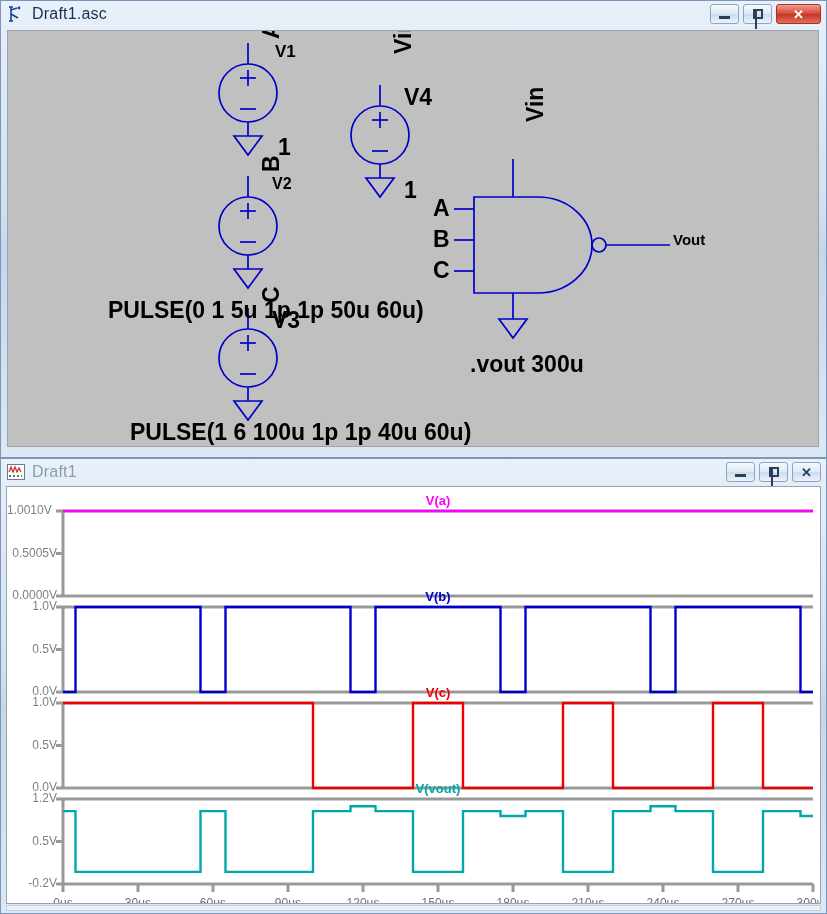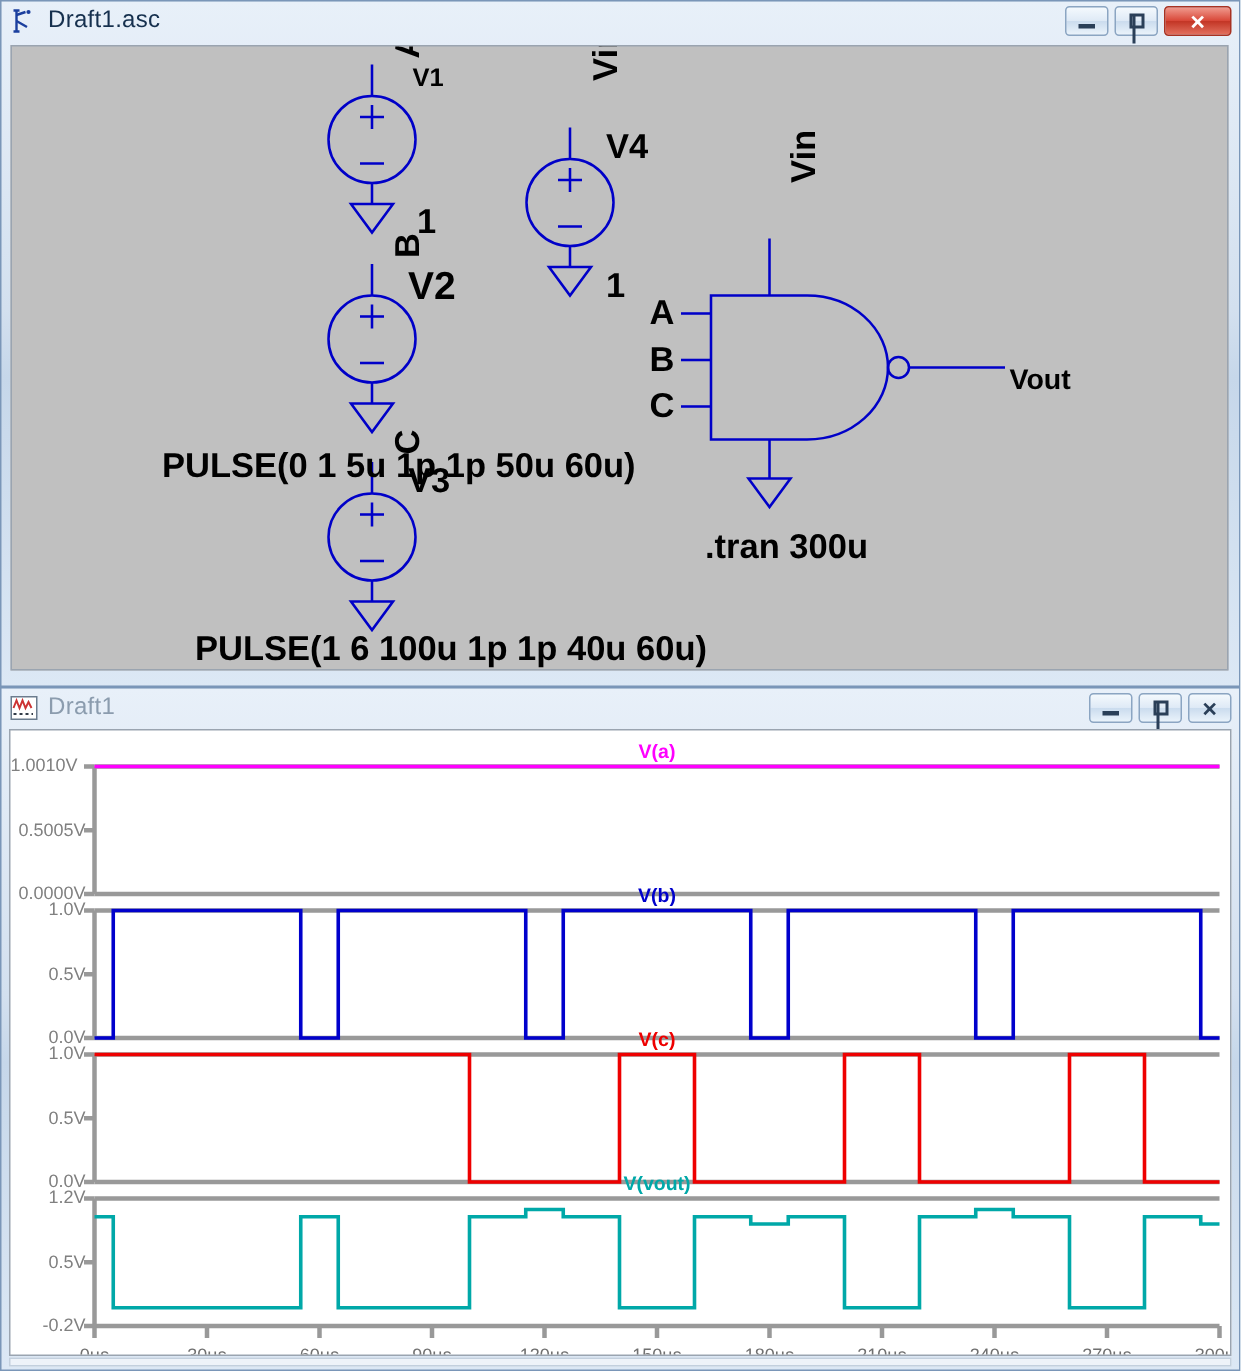--- a/index.html
+++ b/index.html
@@ -182,38 +182,38 @@
         <line x1="505" y1="262" x2="505" y2="288"></line>
         <path d="M491 288 L519 288 L505 307 Z" fill="none"></path>
       </g>
     </svg>
 
     <span class="sch-label rot90" style="left:250px; top:8px; font-size:23px;">A</span>
     <span class="sch-label" style="left:267px; top:11px; font-size:17px;">V1</span>
     <span class="sch-label" style="left:270px; top:103px; font-size:23px;">1</span>
 
     <span class="sch-label rot90" style="left:250px; top:141px; font-size:23px;">B</span>
-    <span class="sch-label" style="left:264px; top:144px; font-size:26px;">V2</span>
+    <span class="sch-label" style="left:264px; top:144px; font-size:16px;">V2</span>
     <span class="sch-label" style="left:100px; top:266px; font-size:23px;">PULSE(0 1 5u 1p 1p 50u 60u)</span>
 
     <span class="sch-label rot90" style="left:250px; top:272px; font-size:23px;">C</span>
     <span class="sch-label" style="left:264px; top:276px; font-size:23px;">V3</span>
     <span class="sch-label" style="left:122px; top:388px; font-size:23px;">PULSE(1 6 100u 1p 1p 40u 60u)</span>
 
     <span class="sch-label rot90" style="left:382px; top:23px; font-size:23px;">Vin</span>
     <span class="sch-label" style="left:396px; top:53px; font-size:23px;">V4</span>
     <span class="sch-label" style="left:396px; top:146px; font-size:23px;">1</span>
 
     <span class="sch-label rot90" style="left:514px; top:91px; font-size:23px;">Vin</span>
     <span class="sch-label" style="left:425px; top:164px; font-size:23px;">A</span>
     <span class="sch-label" style="left:425px; top:195px; font-size:23px;">B</span>
     <span class="sch-label" style="left:425px; top:226px; font-size:23px;">C</span>
-    <span class="sch-label" style="left:665px; top:200px; font-size:19px;margin-top:12px;">Vout</span>
-
-    <span class="sch-label" style="left:462px; top:320px; font-size:23px;">.tran 300u</span>
+    <span class="sch-label" style="left:665px; top:200px; font-size:15px;">Vout</span>
+
+    <span class="sch-label" style="left:462px; top:320px; font-size:23px;">.vout 300u</span>
   </div>
 </div>
 
 <div class="window" id="wave-window">
   <div class="win-frame"></div>
 
   <div class="titlebar">
     <span class="title-icon">
       <svg width="20" height="18" viewBox="0 0 20 18">
         <rect x="1.5" y="1.5" width="17" height="15" fill="#ffffff" stroke="#6b7c8e" stroke-width="1"></rect>

